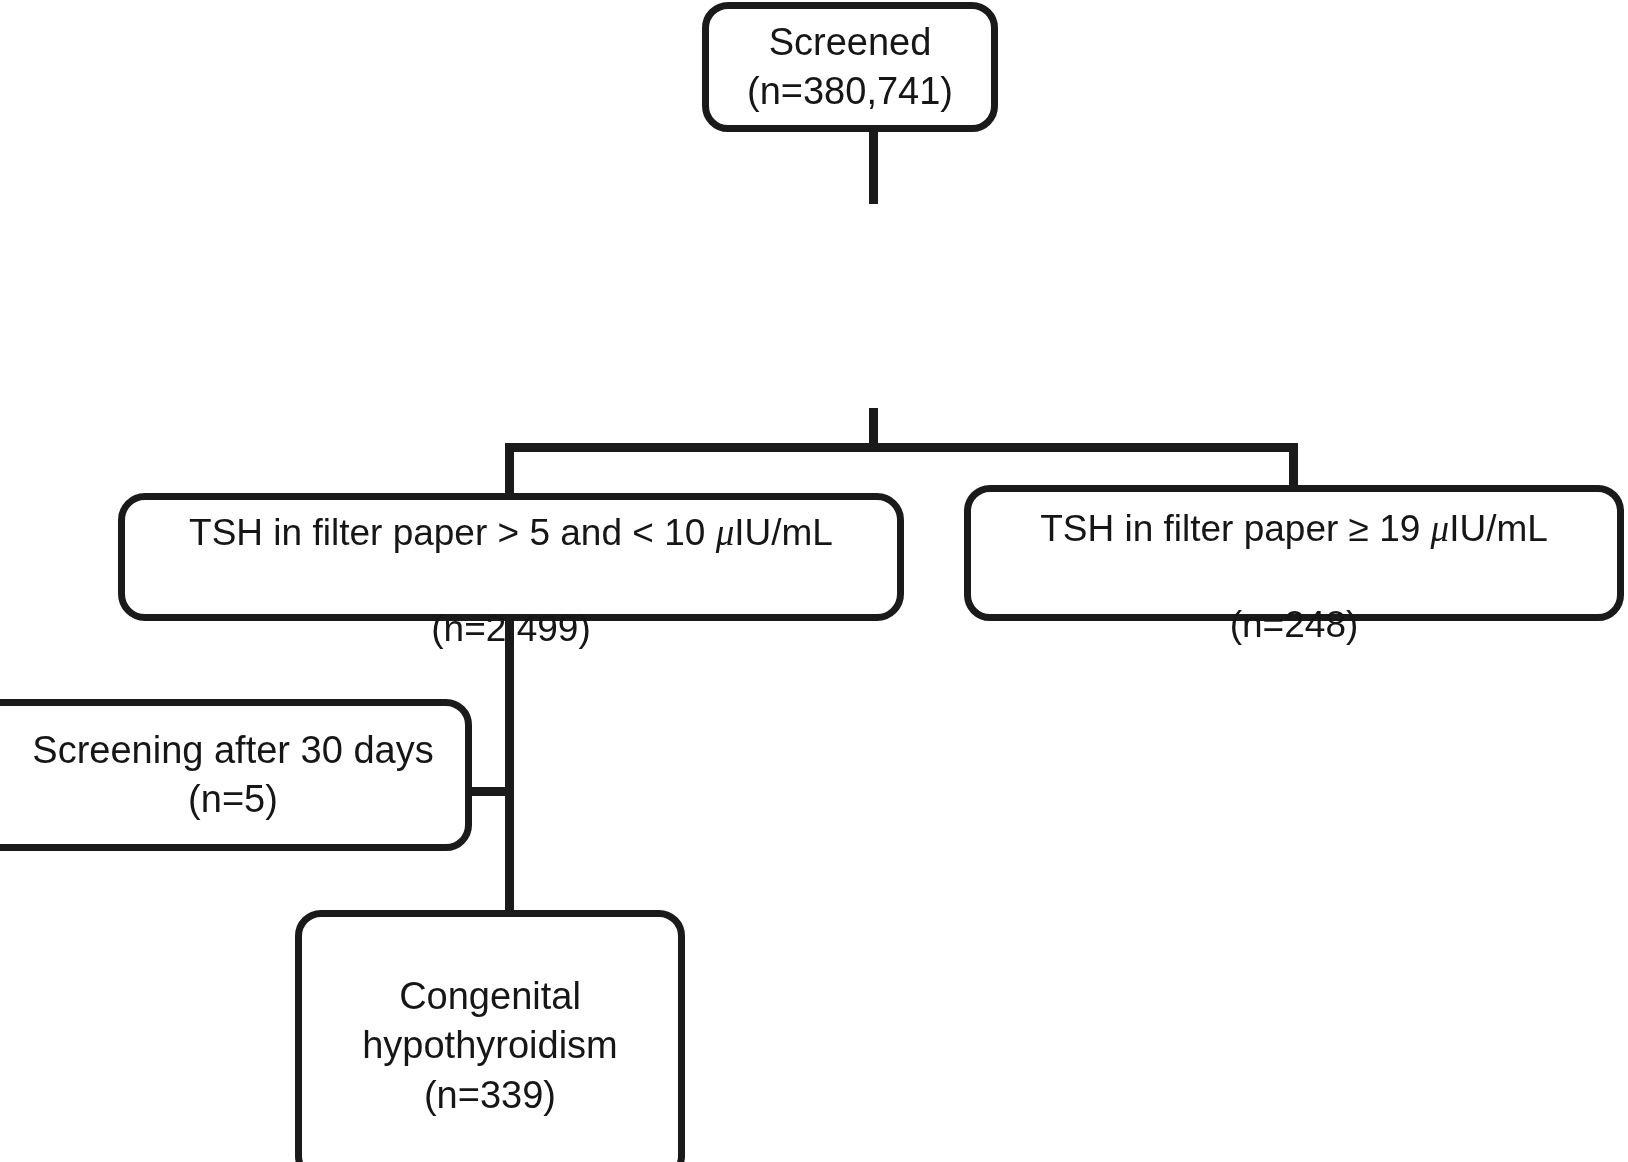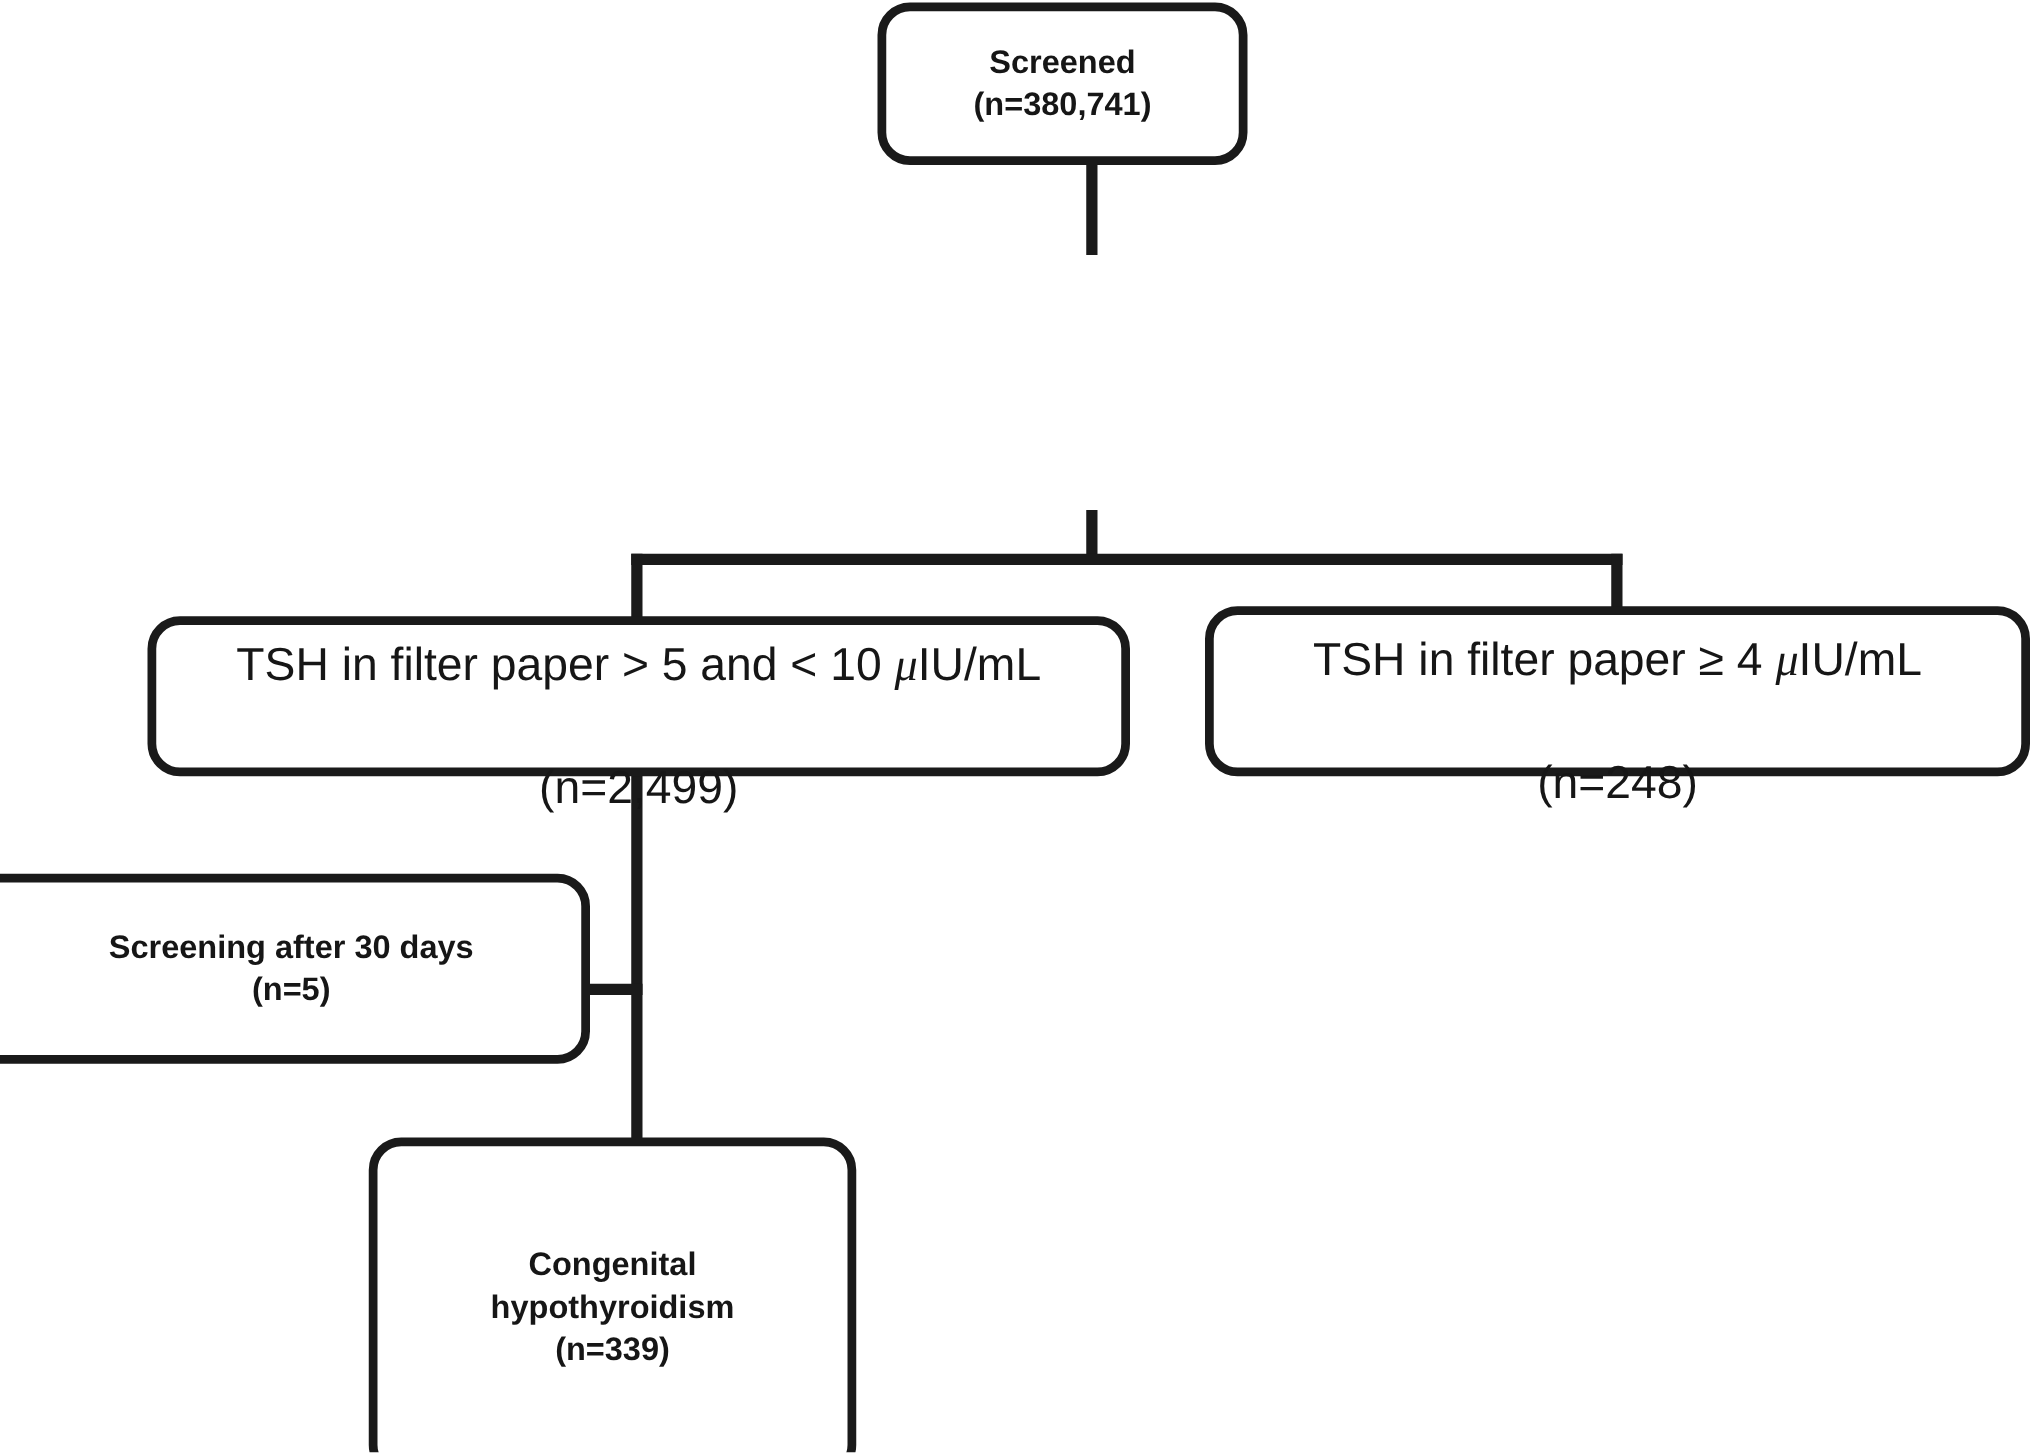--- a/index.html
+++ b/index.html
@@ -26,21 +26,21 @@
     justify-content: center;
     text-align: center;
     color: #161616;
     z-index: 2;
   }
   .node .label {
     line-height: 1.30;
     white-space: pre-line;
     padding: 0 10px;
   }
-  .f38 { font-size: 26px; font-weight: bold; }
+  .f38 { font-size: 38px; }
   .f37 { font-size: 37px; }
   .mu {
     font-style: italic;
     font-family: "Liberation Serif", "DejaVu Serif", serif;
   }
   .conn {
     position: absolute;
     background: #1a1a1a;
     z-index: 1;
   }
@@ -59,30 +59,30 @@
 
   <div class="conn" style="left:505px; top:613px; width:9px; height:303px;"></div>
   <div class="conn" style="left:466px; top:787px; width:48px; height:9px;"></div>
 
   <div class="node" style="left:702px; top:2px; width:296px; height:130px;">
     <div class="label f38">Screened
 (n=380,741)</div>
   </div>
 
 
-  <div class="node" style="left:118px; top:493px; width:786px; height:128px;">
+  <div class="node" style="left:118px; top:493px; width:786px; height:128px;border-radius:27px;">
     <div class="label f37">
       <span>TSH in filter paper &gt; 5 and &lt; 10 </span><span class="mu">μ</span><span>IU/mL</span><br>
       <span>(n=2,499)</span>
     </div>
   </div>
 
   <div class="node" style="left:964px; top:485px; width:660px; height:136px;">
     <div class="label f37">
-      <span>TSH in filter paper ≥ 4 </span><span class="mu">μ</span><span>IU/mL</span><br>
+      <span>TSH in filter paper ≥ 19 </span><span class="mu">μ</span><span>IU/mL</span><br>
       <span>(n=248)</span>
     </div>
   </div>
 
   <div class="node" style="left:-30px; top:699px; width:502px; height:152px;">
     <div class="label f38" style="padding-left:34px;">Screening after 30 days
 (n=5)</div>
   </div>
 
   <div class="node" style="left:295px; top:910px; width:390px; height:272px;">

